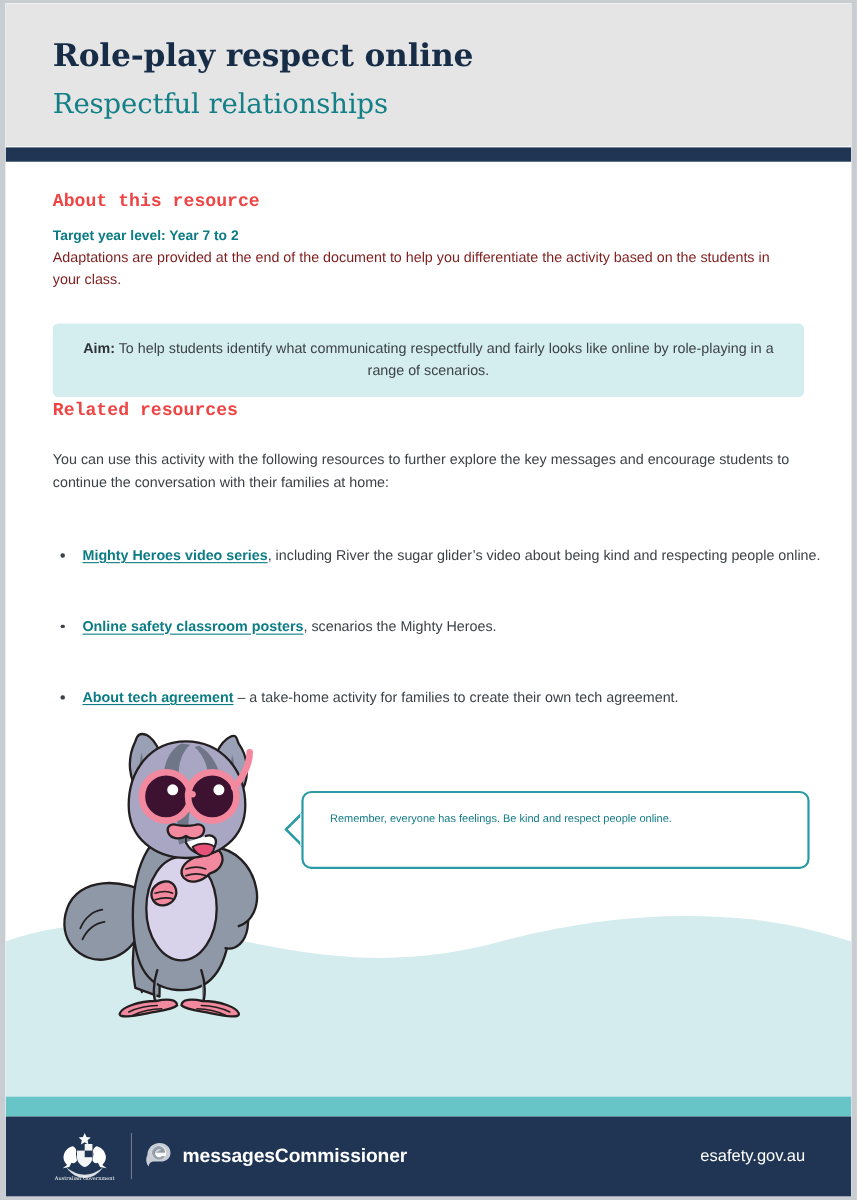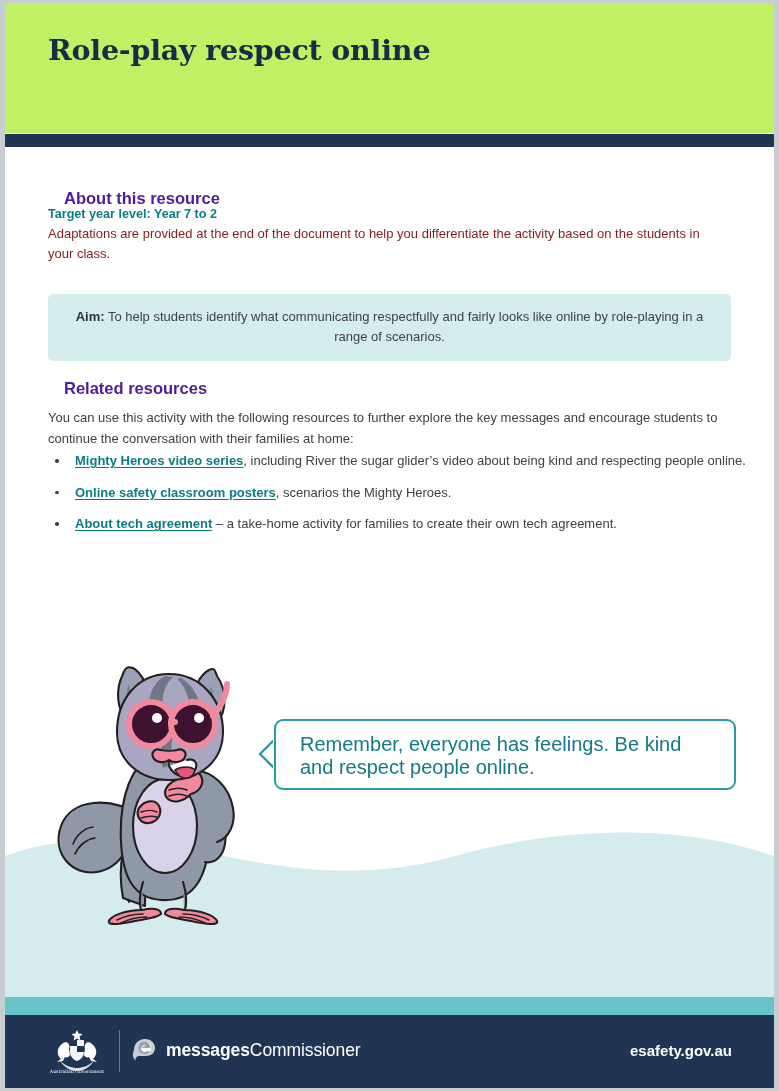--- a/index.html
+++ b/index.html
@@ -31,21 +31,21 @@
     background: #ffffff;
     overflow: hidden;
   }
 
   
   .header {
     position: absolute;
     left: 0; top: 0;
     width: 769px;
     height: 130px;
-    background: #bef264;
+    background: #e5e5e5;
   }
   .header-title {
     position: absolute;
     left: 43px;
     top: 30px;
     font-family: "DejaVu Serif", serif;
     font-weight: bold;
     font-size: 28.5px;
     color: #172c47;
     letter-spacing: -0.2px;
@@ -72,25 +72,25 @@
   }
 
   
   .content {
     position: absolute;
     left: 0;
     top: 144px;
     width: 769px;
   }
   .sec-head {
-    font-family: Liberation Sans, sans-serif;
+    font-family: Liberation Mono, monospace;
     font-weight: bold;
     font-size: 16.5px;
-    color: #4c1d95;
-    margin: 16px;
+    color: #ef4444;
+    margin: 0;
   }
   .about-head {
     position: absolute;
     left: 43px;
     top: 26px;
   }
   .target-line {
     position: absolute;
     left: 43px;
     top: 60px;
@@ -156,20 +156,21 @@
     padding: 0;
     list-style: none;
   }
   .rr-item {
     position: relative;
     padding-left: 27px;
     font-size: 13px;
     line-height: 20.5px;
     color: #3c4247;
     margin-bottom: 11px;
+    margin-top: 44px;
   }
   .rr-item .bullet {
     position: absolute;
     left: 7px;
     top: 8px;
     width: 3.5px;
     height: 3.5px;
     background: #3c4247;
     border-radius: 50%;
   }
@@ -208,21 +209,21 @@
     box-sizing: border-box;
     background: #ffffff;
     border: 2px solid #2a9aa6;
     border-radius: 9px;
   }
   .bubble-text {
     position: absolute;
     left: 24px;
     top: 12px;
     width: 400px;
-    font-size: 20px;
+    font-size: 10px;
     line-height: 23px;
     color: #127b86;
     font-weight: normal;
   }
   .bubble-tail {
     position: absolute;
     left: 253px;
     top: 733px;
     width: 20px;
     height: 36px;
@@ -272,39 +273,40 @@
     height: 26px;
     margin-right: 9px;
   }
   .esafety-word {
     font-size: 17.5px;
     color: #ffffff;
     white-space: nowrap;
     letter-spacing: -0.1px;
   }
   .esafety-word b { font-weight: bold; }
-  .esafety-word span { font-weight: normal; text-align: right; }
+  .esafety-word span { font-weight: bold; text-align: right; }
   .footer-url {
     position: absolute;
     right: 42px;
     top: 1039px;
     font-size: 15px;
-    font-weight: bold;
+    font-weight: normal;
     color: #ffffff;
     white-space: nowrap;
   }
 </style>
 </head>
 <body>
 
 <div class="page">
   <div class="sheet">
 
     <div class="header">
       <div class="header-title">Role-play respect online</div>
+      <div class="header-subtitle">Respectful relationships</div>
     </div>
     <div class="header-rule"></div>
 
     <div class="content">
 
       <div class="sec-head about-head">About this resource</div>
       <div class="target-line">Target year level: Year 7 to 2</div>
       <div class="about-body">Adaptations are provided at the end of the document to help you differentiate the activity based on the students in your class.</div>
 
       <div class="aim-box">

